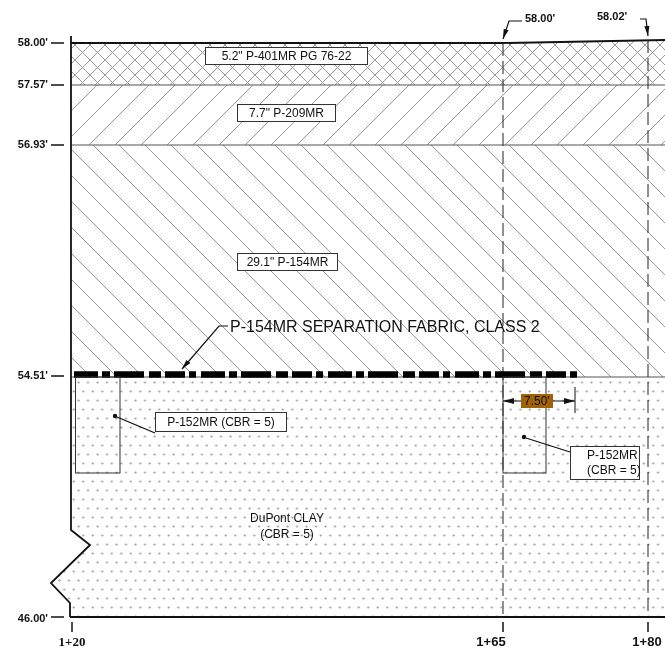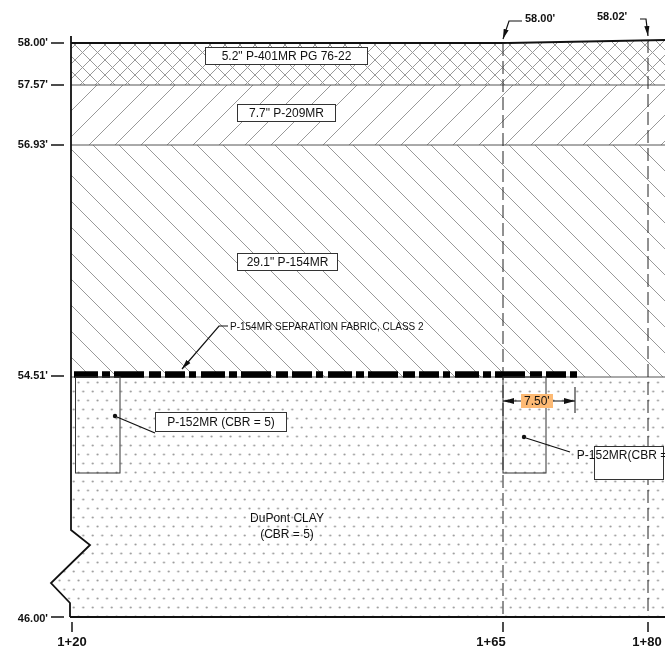--- a/index.html
+++ b/index.html
@@ -1,34 +1,34 @@
 <!DOCTYPE html>
 <html><head>
 <meta charset="utf-8">
 <style>
   html,body{margin:0;padding:0;background:#fff;}
   .canvas{
     position:relative;width:665px;height:655px;background:#ffffff;
     font-family:"Liberation Sans", sans-serif;color:#111;overflow:hidden;
   }
   svg{position:absolute;top:0;left:0;}
-  .lbl{position:absolute;font-size:10px;line-height:15px;white-space:nowrap;}
+  .lbl{position:absolute;font-size:16px;line-height:15px;white-space:nowrap;}
   .bold{font-weight:bold;font-size:11px;}
   .boxlbl{
     position:absolute;border:1px solid #333;background:#fff;font-size:12px;
     display:flex;align-items:center;justify-content:center;white-space:nowrap;
     padding:1px 5px;box-sizing:border-box;
   }
   .elev{position:absolute;left:6px;width:42px;text-align:right;}
   .sta{position:absolute;width:46px;text-align:center;top:634px;font-size:13px;}
   .subgrade{position:absolute;text-align:center;font-size:12px;line-height:16px;}
   .dim{
-    position:absolute;background:#fdba74;font-size:12px;padding:0 3px;line-height:14px;
+    position:absolute;background:#a16207;font-size:12px;padding:0 3px;line-height:14px;
   }
-  .two-line{flex-direction:row;align-items:flex-start;line-height:15px;padding:1px 4px;margin-left:24px;}
+  .two-line{flex-direction:column;align-items:flex-start;line-height:15px;padding:1px 16px;}
 </style>
 </head>
 <body>
 
 <div class="canvas">
 
   <svg width="665" height="655" viewBox="0 0 665 655">
     <defs>
       <pattern id="xhatch" width="15" height="15" patternUnits="userSpaceOnUse">
         <path d="M0,0 L15,15 M0,15 L15,0" stroke="#999" stroke-width="1" fill="none"></path>
@@ -102,21 +102,21 @@
       <polygon points="575,401 564,398 564,404" fill="#111"></polygon>
     </g>
   </svg>
 
   <div class="lbl bold elev" style="top:35px;">58.00'</div>
   <div class="lbl bold elev" style="top:77px;">57.57'</div>
   <div class="lbl bold elev" style="top:137px;">56.93'</div>
   <div class="lbl bold elev" style="top:368px;">54.51'</div>
   <div class="lbl bold elev" style="top:611px;">46.00'</div>
 
-  <div class="lbl bold sta" style="left:49px;">1+20</div>
+  <div class="lbl bold sta" style="left:49px;font-family:Liberation Serif, serif;">1+20</div>
   <div class="lbl bold sta" style="left:468px;">1+65</div>
   <div class="lbl bold sta" style="left:624px;">1+80</div>
 
   <div class="lbl bold" style="left:525px;top:11px;">58.00'</div>
   <div class="lbl bold" style="left:597px;top:9px;">58.02'</div>
 
   <div class="boxlbl" style="left:205px;top:47px;width:163px;height:18px;">5.2" P-401MR PG 76-22</div>
   <div class="boxlbl" style="left:237px;top:104px;width:99px;height:18px;">7.7" P-209MR</div>
   <div class="boxlbl" style="left:237px;top:253px;width:101px;height:18px;">29.1" P-154MR</div>
 

